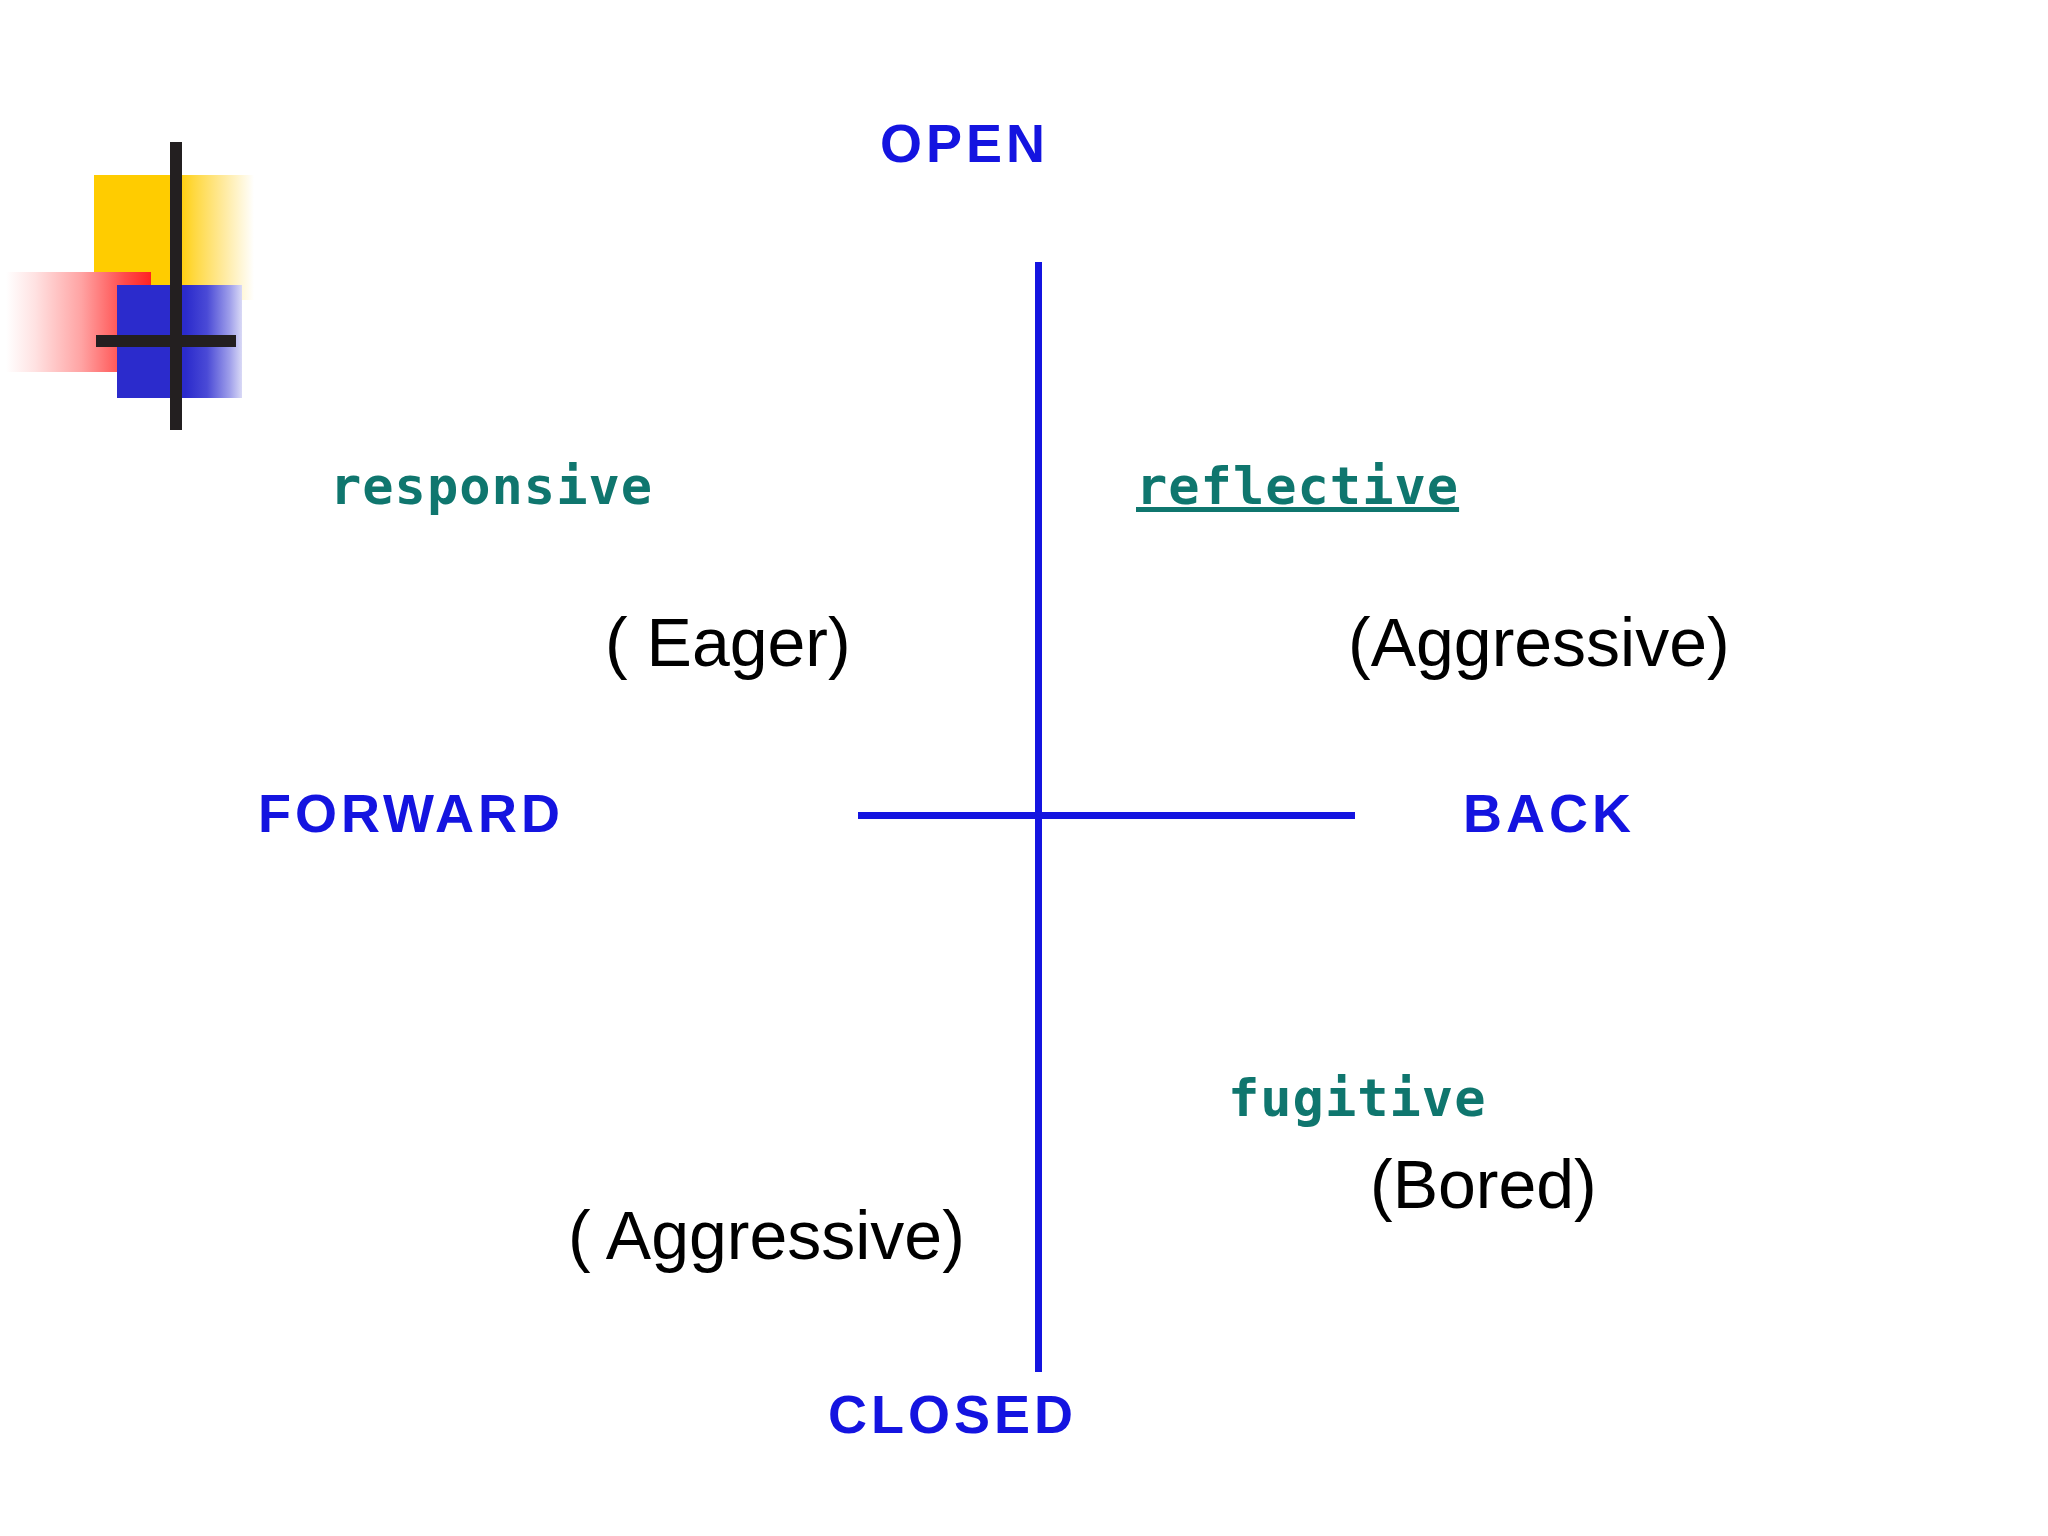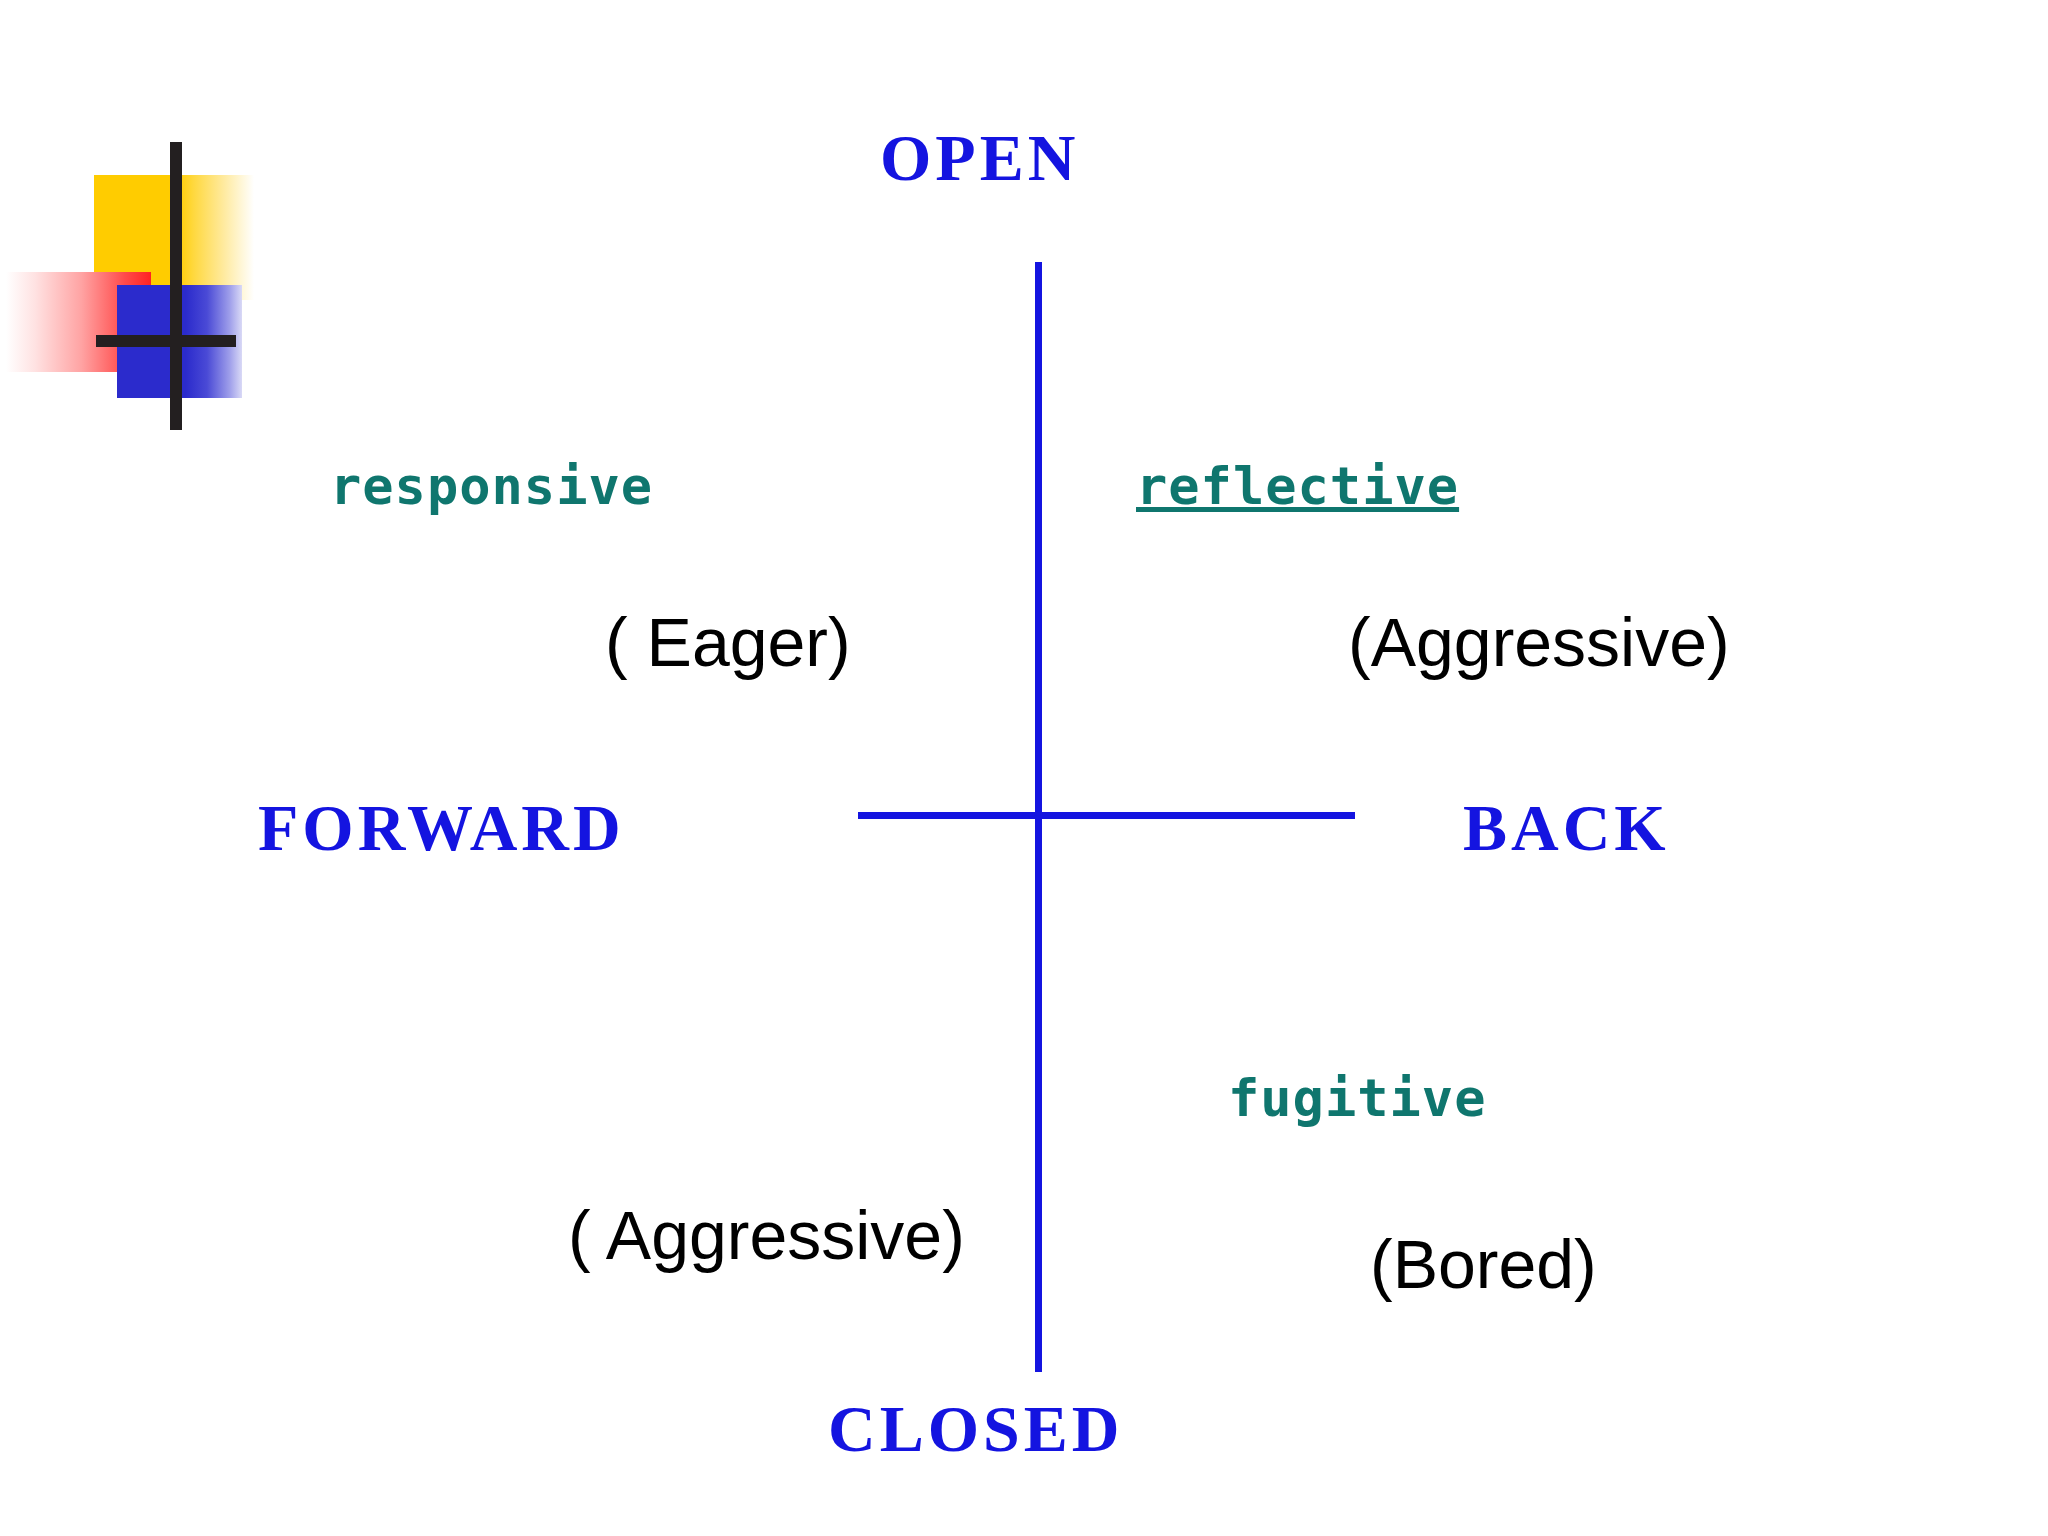--- a/index.html
+++ b/index.html
@@ -88,26 +88,25 @@
     top: 812px;
     width: 497px;
     height: 7px;
     background: #1414E0;
   }
 
   
   .axis-label {
     position: absolute;
     color: #1414E0;
-    font-family: Liberation Serif, serif;
-    font-size: 66px;
+    font-family: Liberation Sans, sans-serif;
+    font-size: 54px;
     font-weight: 700;
     letter-spacing: 4px;
     white-space: nowrap;
-    margin-top: 8px;
   }
   .quad-title {
     position: absolute;
     color: #0f766e;
     font-family: "DejaVu Sans Mono", "Liberation Mono", monospace;
     font-size: 52px;
     font-weight: 700;
     letter-spacing: 1px;
     white-space: nowrap;
   }
@@ -129,21 +128,21 @@
   #q-responsive { left: 330px;  top: 456px; }
   #s-eager      { left: 605px;  top: 603px; }
 
   #q-reflective { left: 1136px; top: 456px; text-decoration: underline; }
   #s-evaluating { left: 1348px; top: 603px; }
 
   #q-combative  { left: 378px;  top: 1068px; }
   #s-aggressive { left: 568px;  top: 1196px; }
 
   #q-fugitive   { left: 1228px; top: 1068px; }
-  #s-bored      { left: 1370px; top: 1225px; }
+  #s-bored      { left: 1370px; top: 1145px; }
 </style>
 </head>
 <body>
 
 <div id="slide">
 
   <div id="logo">
     <div class="sq yellow"></div>
     <div class="sq red"></div>
     <div class="sq blue"></div>

